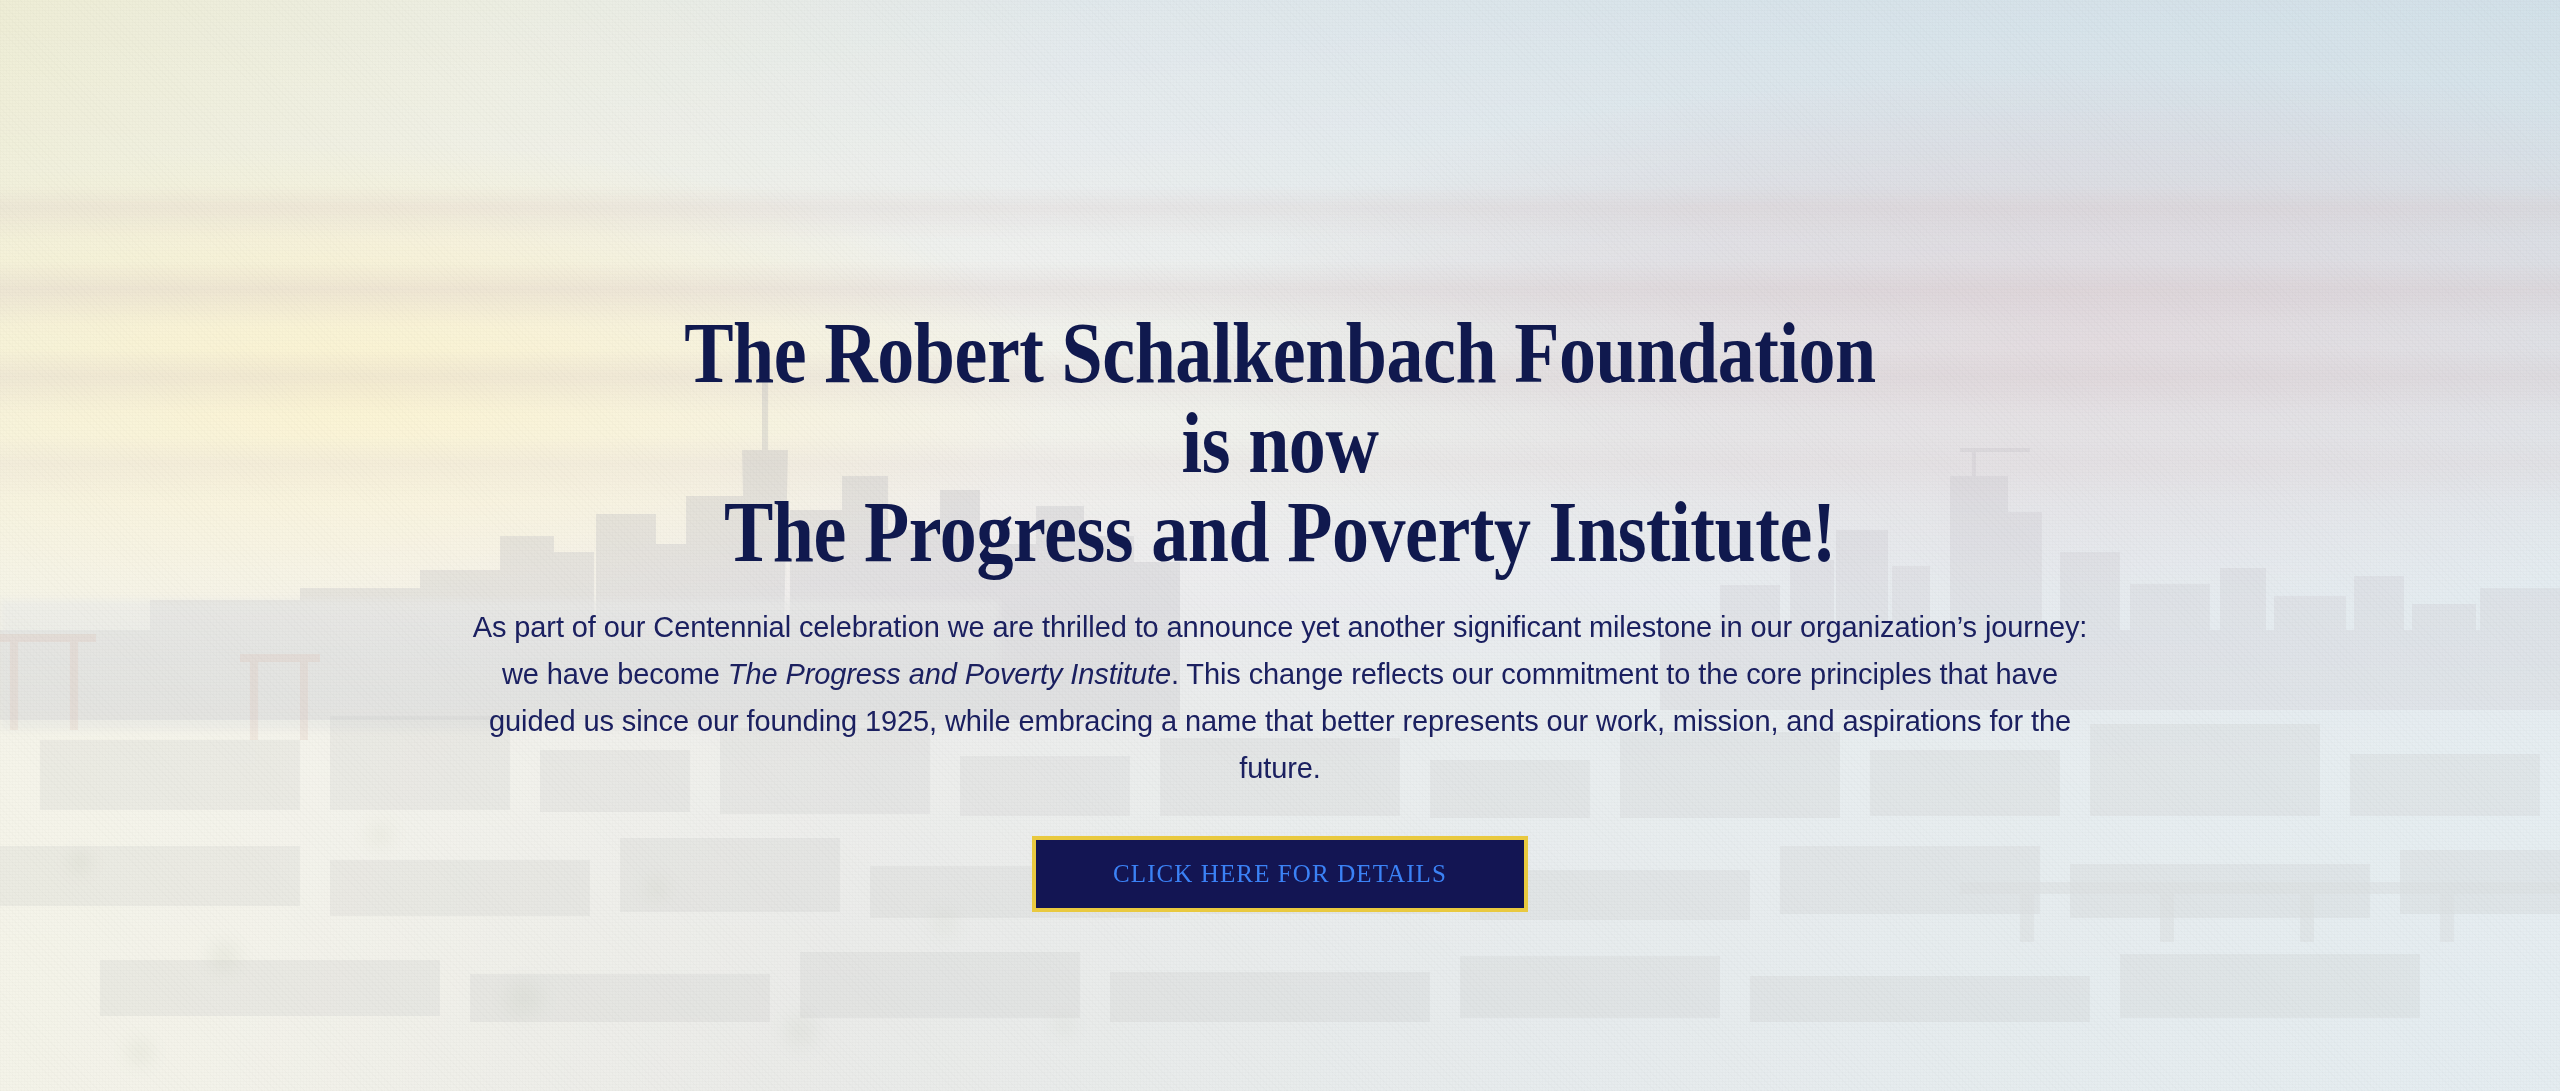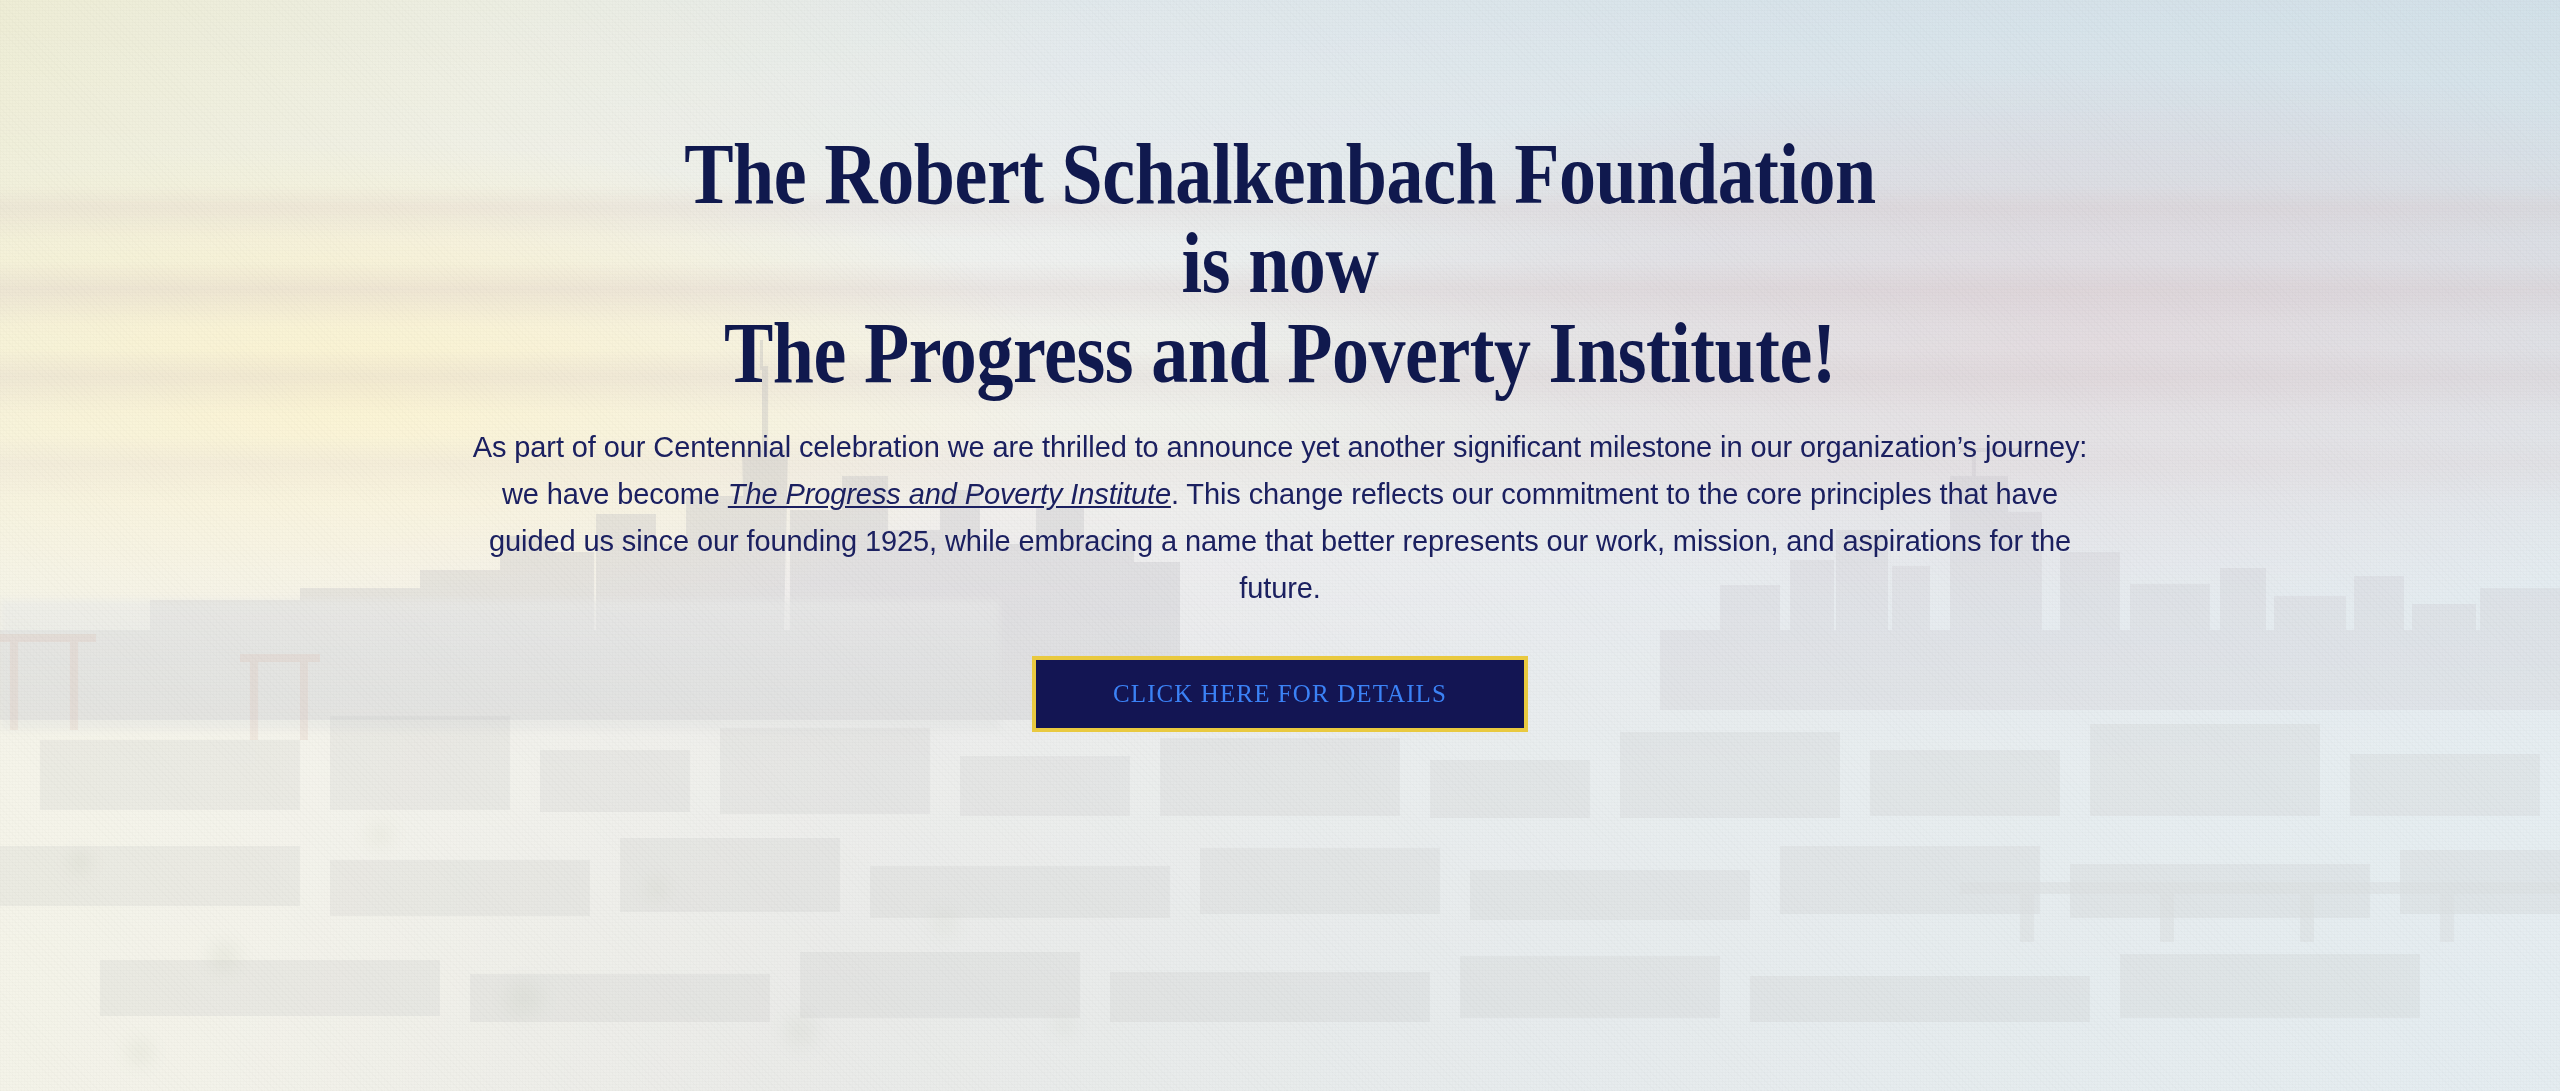--- a/index.html
+++ b/index.html
@@ -173,20 +173,21 @@
   }
 
   
   .content {
     position: absolute;
     inset: 0;
     display: flex;
     flex-direction: column;
     align-items: center;
     z-index: 5;
+    justify-content: center;
   }
 
   .headline {
     margin: 0;
     padding-top: 130px;
     text-align: center;
     color: #10194e;
     font-family: "Liberation Serif", "DejaVu Serif", serif;
     font-weight: 700;
     font-size: 86px;
@@ -207,21 +208,20 @@
     text-align: center;
     color: #1b2060;
     font-family: "Liberation Sans", sans-serif;
     font-size: 29px;
     line-height: 1.62;
     font-weight: 400;
     letter-spacing: -0.1px;
   }
   .lede em {
     font-style: italic;
-    text-decoration: underline;
   }
 
   .cta-wrap {
     margin-top: 44px;
   }
   .cta-button {
     display: inline-block;
     box-sizing: border-box;
     width: 496px;
     height: 76px;

